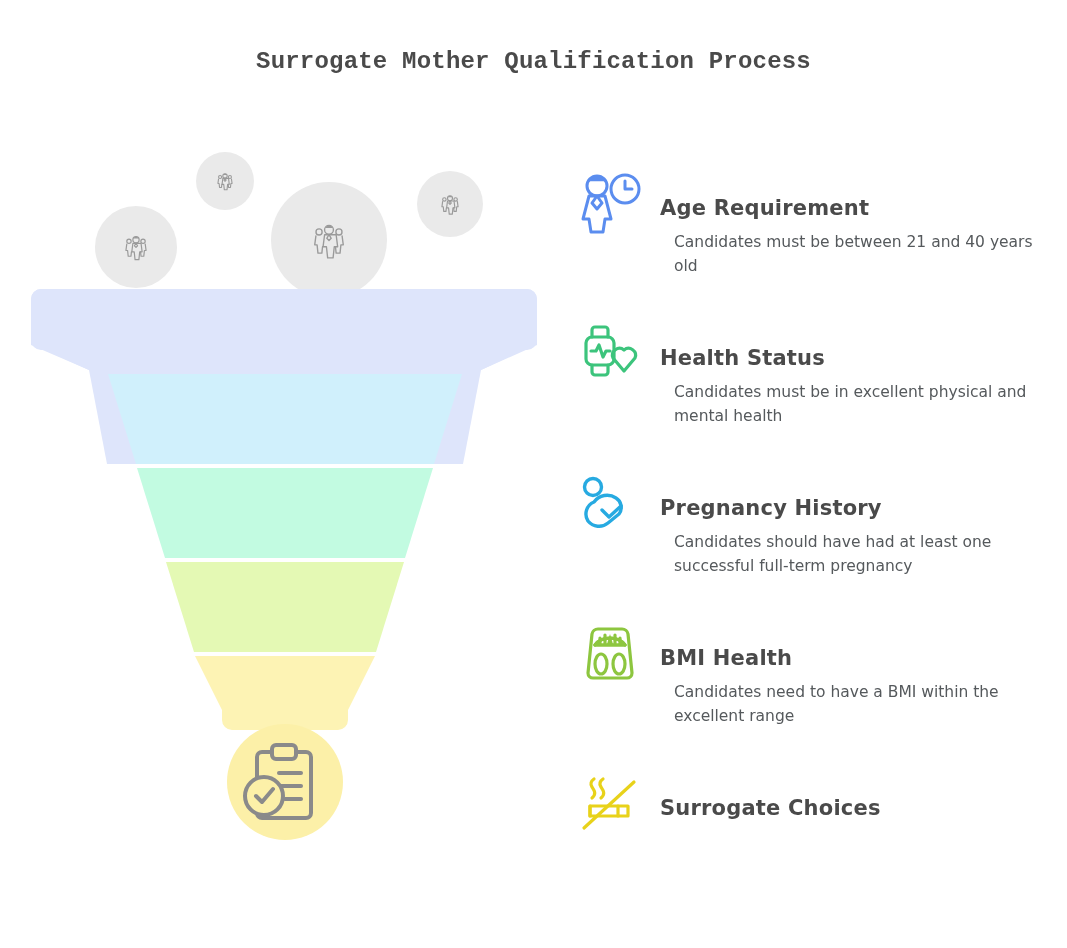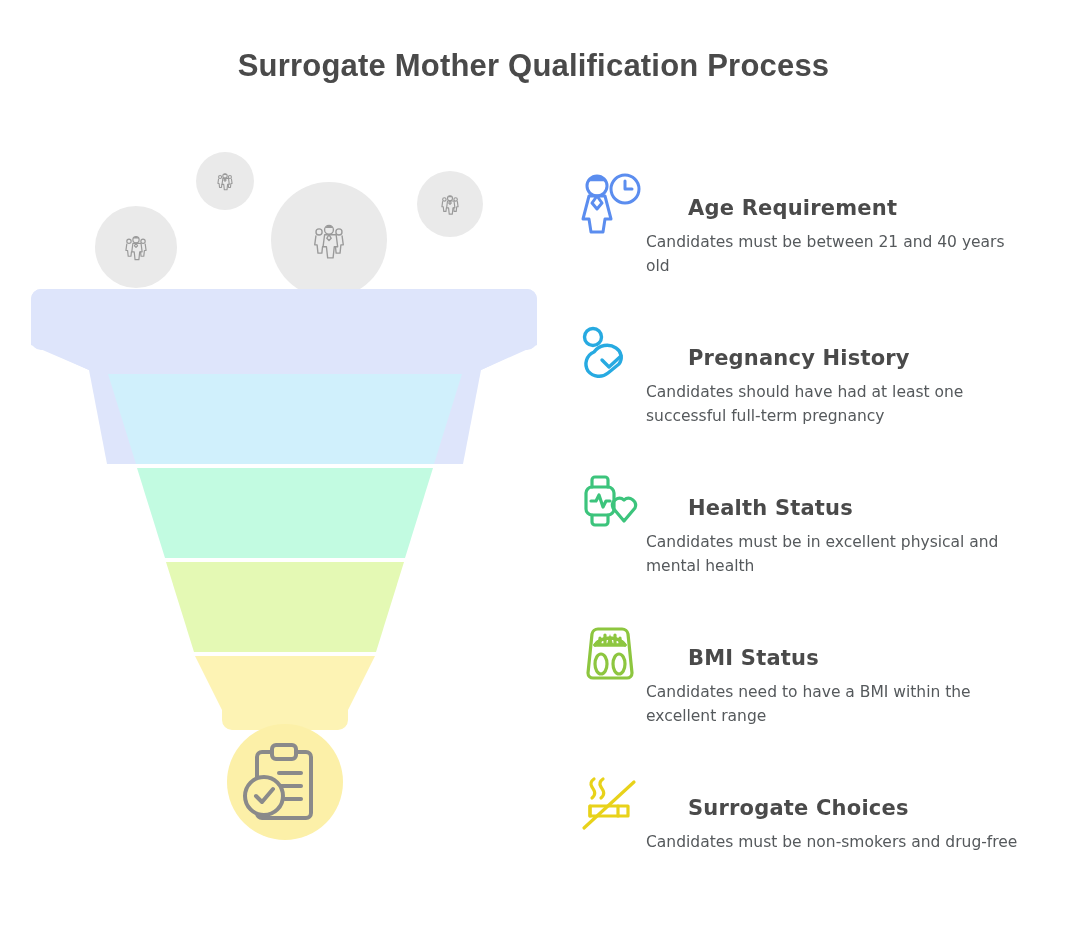--- a/index.html
+++ b/index.html
@@ -17,22 +17,22 @@
   .page {
     position: absolute;
     inset: 0;
   }
   .page-title {
     position: absolute;
     left: 0;
     top: 48px;
     width: 1067px;
     text-align: center;
-    font-family: Liberation Sans, sans-serif;
-    font-size: 31px;
+    font-family: Liberation Mono, monospace;
+    font-size: 24px;
     font-weight: bold;
     letter-spacing: 0.2px;
     color: #4a4a4a;
   }
 
   
   .funnel-area {
     position: absolute;
     left: 0;
     top: 130px;
@@ -65,25 +65,24 @@
   }
   .item-title {
     position: absolute;
     left: 82px;
     top: 28px;
     font-size: 21px;
     font-weight: bold;
     color: #4a4a4a;
     letter-spacing: 0.2px;
     white-space: nowrap;
-    margin-left: 28px;
   }
   .item-desc {
     position: absolute;
-    left: 68px;
+    left: 96px;
     top: 62px;
     width: 378px;
     font-size: 15.5px;
     line-height: 24px;
     color: #55595c;
   }
 </style>
 </head>
 <body>
 
@@ -191,73 +190,72 @@
           <circle cx="47" cy="17" r="14"></circle>
           <path d="M47 9 v8 h7"></path>
         </g>
       </svg>
       <div class="item-title">Age Requirement</div>
       <div class="item-desc">Candidates must be between 21 and 40 years old</div>
     </div>
 
     <div class="item">
       <svg class="item-icon" viewBox="0 0 64 64">
-        <g fill="none" stroke="#27aae1" stroke-width="3.4" stroke-linecap="round" stroke-linejoin="round">
-          <circle cx="15" cy="15" r="8.5"></circle>
-          <path d="M16 30 a16 16 0 0 1 22 -4 a11 11 0 0 1 3 16 l-11 9 a14 14 0 0 1 -20 -2 a13 13 0 0 1 6 -19 z"></path>
-          <path d="M24 38 l7 7 l12 -11"></path>
-        </g>
-      </svg>
-      <div class="item-title">Pregnancy History</div>
-      <div class="item-desc">Candidates should have had at least one successful full-term pregnancy</div>
-    </div>
-
-    <div class="item">
-      <svg class="item-icon" viewBox="0 0 64 64">
         <g fill="none" stroke="#3cc47c" stroke-width="3.2" stroke-linecap="round" stroke-linejoin="round">
           <rect x="8" y="15" width="28" height="28" rx="6"></rect>
           <path d="M14 15 V8 a3 3 0 0 1 3 -3 h10 a3 3 0 0 1 3 3 v7"></path>
           <path d="M14 43 v7 a3 3 0 0 0 3 3 h10 a3 3 0 0 0 3 -3 v-7"></path>
           <path d="M13 29 h5 l3 -6 l4 12 l3 -6 h4"></path>
           <path d="M46 28 a7 7 0 0 0 -11 8 l11 13 l11 -13 a7 7 0 0 0 -11 -8 z"></path>
         </g>
       </svg>
       <div class="item-title">Health Status</div>
       <div class="item-desc">Candidates must be in excellent physical and mental health</div>
+    </div>
+
+    <div class="item">
+      <svg class="item-icon" viewBox="0 0 64 64">
+        <g fill="none" stroke="#27aae1" stroke-width="3.4" stroke-linecap="round" stroke-linejoin="round">
+          <circle cx="15" cy="15" r="8.5"></circle>
+          <path d="M16 30 a16 16 0 0 1 22 -4 a11 11 0 0 1 3 16 l-11 9 a14 14 0 0 1 -20 -2 a13 13 0 0 1 6 -19 z"></path>
+          <path d="M24 38 l7 7 l12 -11"></path>
+        </g>
+      </svg>
+      <div class="item-title">Pregnancy History</div>
+      <div class="item-desc">Candidates should have had at least one successful full-term pregnancy</div>
     </div>
 
     <div class="item">
       <svg class="item-icon" viewBox="0 0 64 64">
         <g fill="none" stroke="#8dc63f" stroke-width="3.2" stroke-linecap="round" stroke-linejoin="round">
           <path d="M20 7 h24 a6 6 0 0 1 6 5 l4 39 a5 5 0 0 1 -5 5 H15 a5 5 0 0 1 -5 -5 l4 -39 a6 6 0 0 1 6 -5 z"></path>
           <path d="M17 23 a17 13 0 0 1 30 0 z" fill="none"></path>
           <path d="M17 23 a17 13 0 0 1 30 0"></path>
           <line x1="17" y1="23" x2="47" y2="23"></line>
           <line x1="22" y1="16" x2="22" y2="22"></line>
           <line x1="27" y1="13" x2="27" y2="22"></line>
           <line x1="37" y1="13" x2="37" y2="22"></line>
           <line x1="42" y1="16" x2="42" y2="22"></line>
           <path d="M32 12 l3 10 h-6 z" fill="#8dc63f" stroke="none"></path>
           <ellipse cx="23" cy="42" rx="6" ry="10"></ellipse>
           <ellipse cx="41" cy="42" rx="6" ry="10"></ellipse>
         </g>
       </svg>
-      <div class="item-title">BMI Status</div>
+      <div class="item-title">BMI Health</div>
       <div class="item-desc">Candidates need to have a BMI within the excellent range</div>
     </div>
 
     <div class="item">
       <svg class="item-icon" viewBox="0 0 64 64">
         <g fill="none" stroke="#e8d21a" stroke-width="3.2" stroke-linecap="round" stroke-linejoin="round">
           <path d="M14 26 c5 -4 2 -8 0 -11 c-2 -3 -1 -6 2 -8"></path>
           <path d="M23 26 c5 -4 2 -8 0 -11 c-2 -3 -1 -6 2 -8"></path>
           <path d="M12 34 h38 v10 H12 z"></path>
           <line x1="12" y1="34" x2="12" y2="44"></line>
           <line x1="40" y1="34" x2="40" y2="44"></line>
           <line x1="6" y1="56" x2="56" y2="10" stroke-width="3.2"></line>
         </g>
       </svg>
       <div class="item-title">Surrogate Choices</div>
-      <div class="item-desc">Candidates must be non-smokers and drug-free</div>
     </div>
 
   </div>
 </div>
 
 </body></html>

